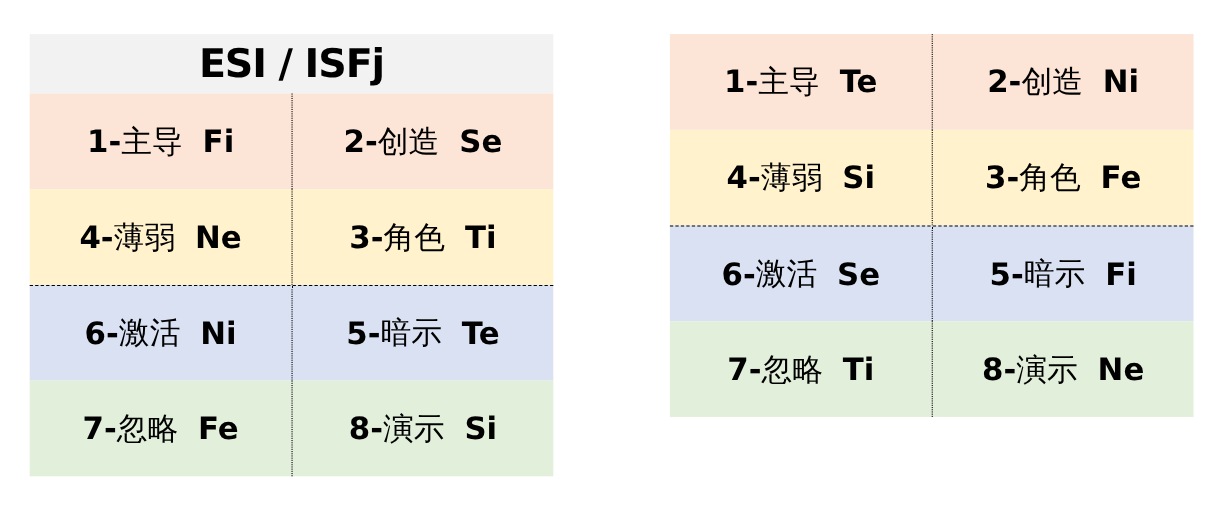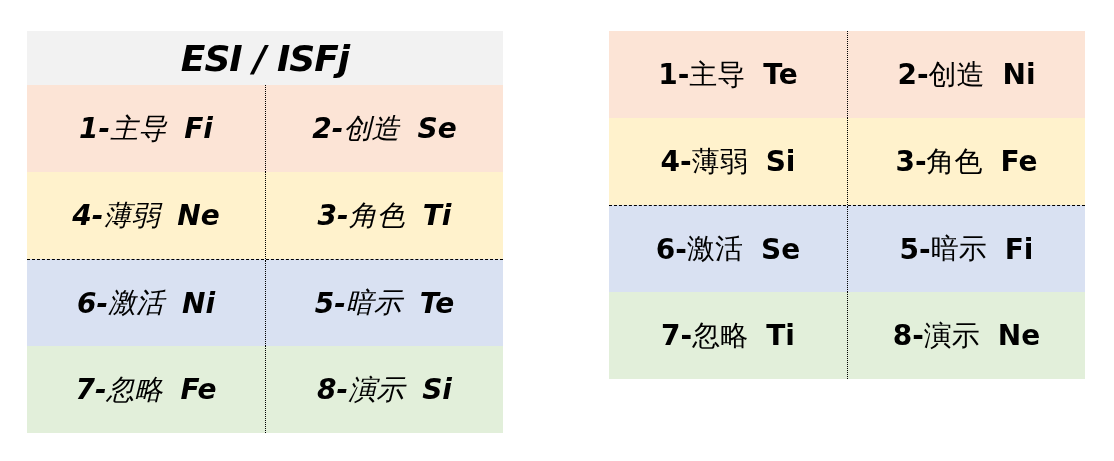--- a/index.html
+++ b/index.html
@@ -1,19 +1,19 @@
 <!DOCTYPE html>
 <html><head>
 <meta charset="utf-8">
 <style>
   html, body { margin:0; padding:0; background:#ffffff; }
   body { width:1114px; height:461px; position:relative; overflow:hidden;
          font-family:"DejaVu Sans", "Liberation Sans", sans-serif; }
   .tbl { position:absolute; top:31px; width:476px; }
-  .tbl.left { left:27px;font-style:italic; }
+  .tbl.left { left:27px; }
   .tbl.right { left:609px; }
   .hdr { height:54px; background:#f2f2f2; display:flex; align-items:center; justify-content:center;
          font-weight:bold; font-size:36px; color:#000; letter-spacing:-1px; }
   .row { height:87px; display:flex; position:relative; }
   .row.r1 { background:#fce4d6; }
   .row.r2 { background:#fff2cc; }
   .row.r3 { background:#d9e1f2; border-top:1px dashed #000; height:86px; }
   .row.r4 { background:#e2efda; }
   .cell { width:50%; display:flex; align-items:center; justify-content:center;
           font-size:28px; color:#000; box-sizing:border-box; }

